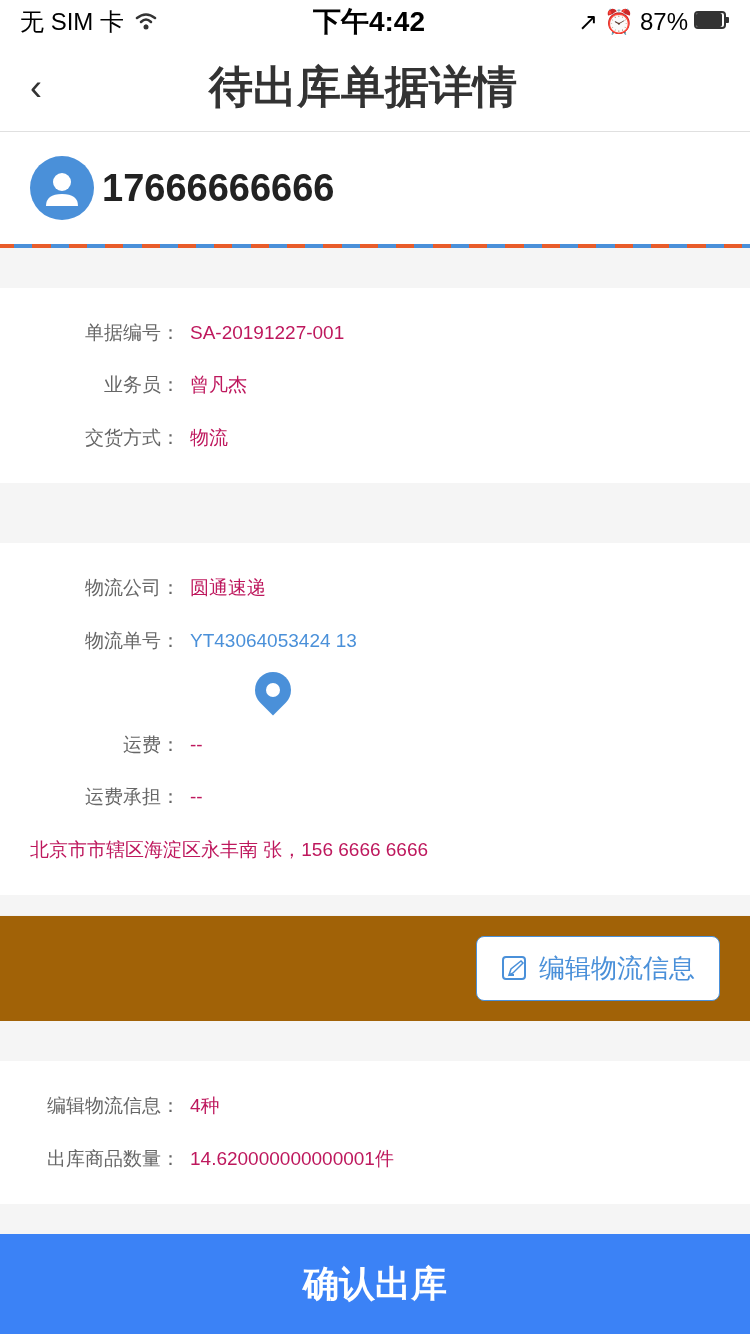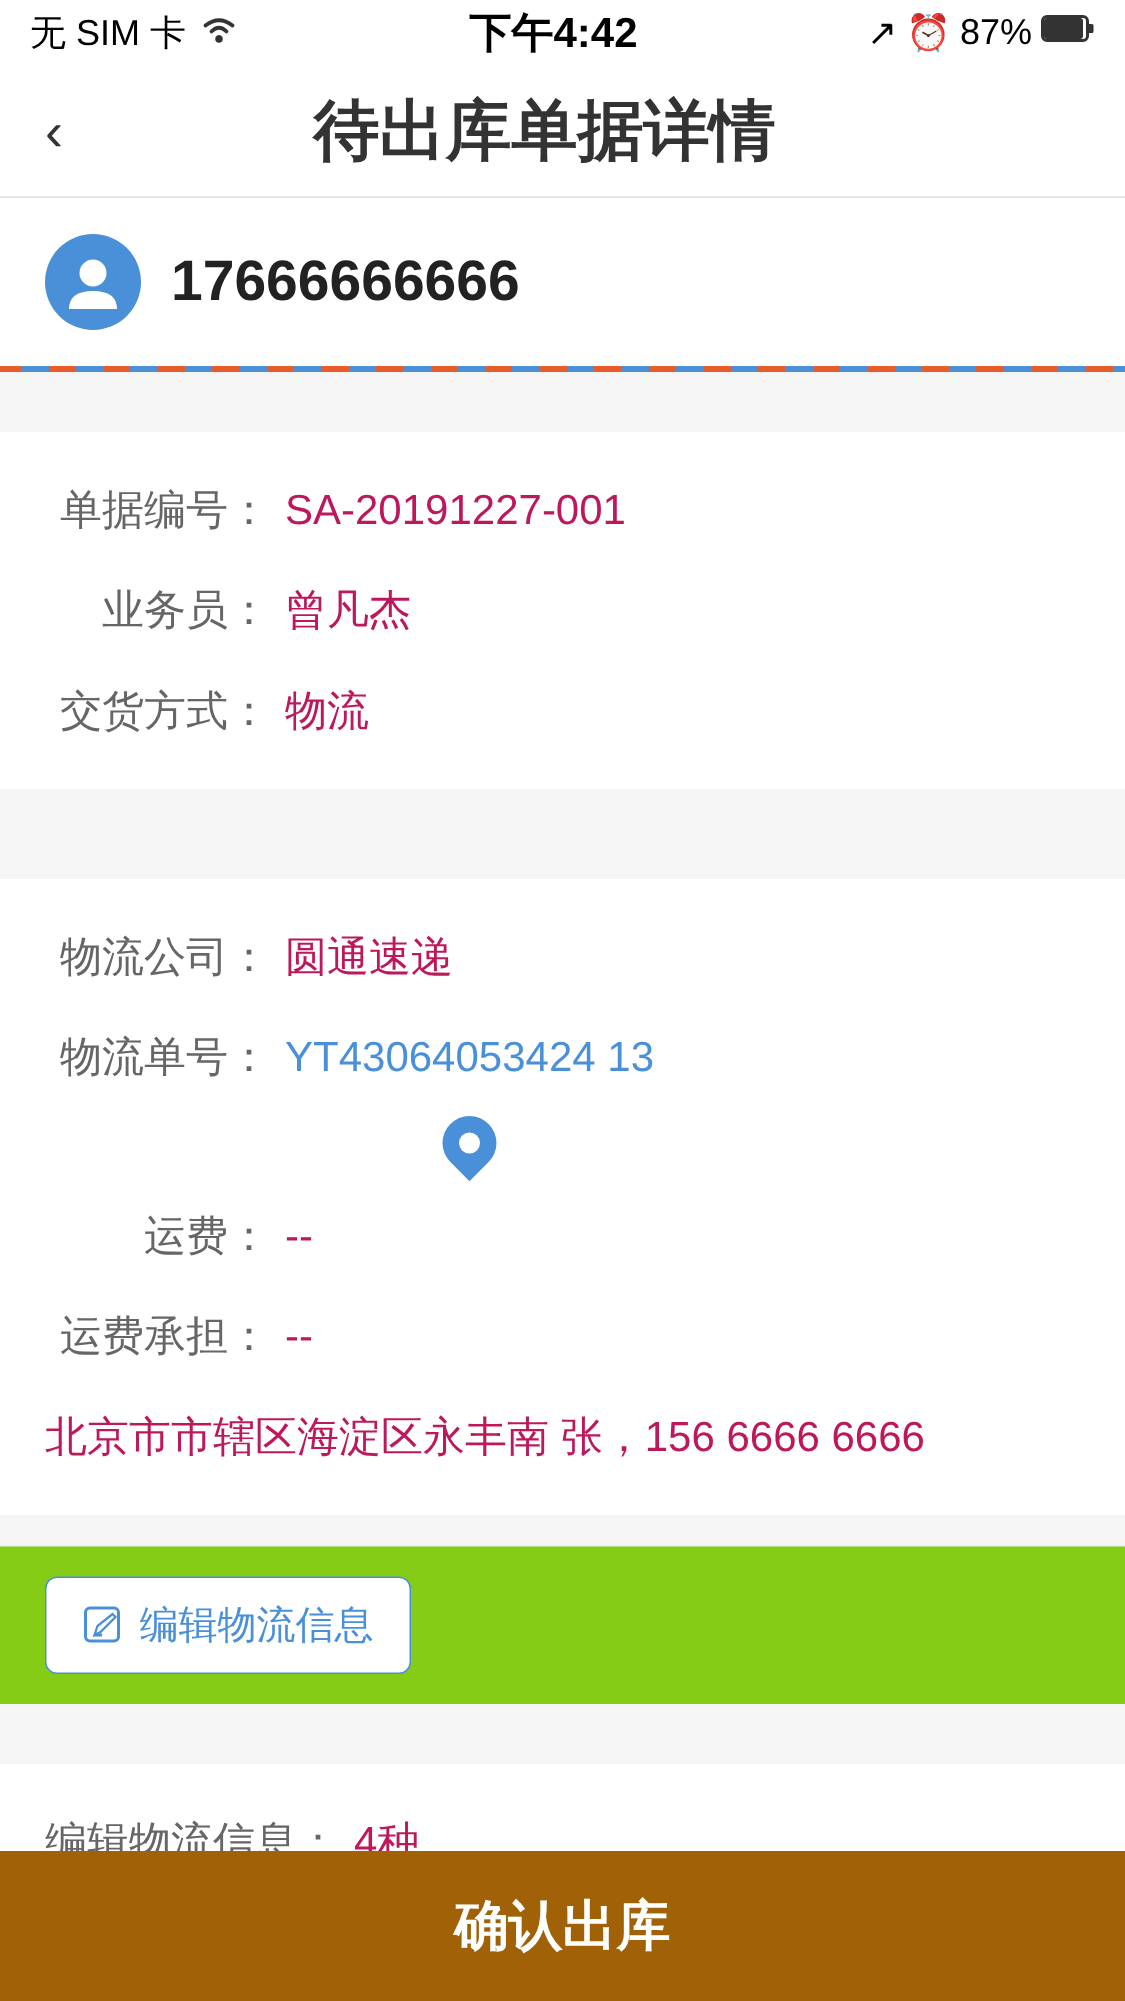--- a/index.html
+++ b/index.html
@@ -50,21 +50,21 @@
       color: #333;
       margin-right: 56px;
     }
 
     
     .customer-header {
       background: #fff;
       padding: 24px 30px;
       display: flex;
       align-items: center;
-      gap: 20px;
+      gap: 8px;
       border-bottom: 4px solid transparent;
       border-image: repeating-linear-gradient(90deg, #e85c2a 0px, #e85c2a 18px, #4a90d9 18px, #4a90d9 36px) 4;
     }
     .avatar-icon {
       width: 64px;
       height: 64px;
       border-radius: 50%;
       background: #4a90d9;
       display: flex;
       align-items: center;
@@ -81,21 +81,21 @@
     
     .section {
       background: #fff;
       margin: 20px 0;
       padding: 30px;
     }
     .info-row {
       display: flex;
       align-items: flex-start;
       margin-bottom: 22px;
-      font-size: 28px;
+      font-size: 19px;
       color: #333;
       line-height: 1.6;
     }
     .info-row:last-child { margin-bottom: 0; }
     .info-label {
       color: #666;
       min-width: 160px;
       text-align: right;
       flex-shrink: 0;
       padding-right: 10px;
@@ -130,23 +130,23 @@
       border-radius: 50%;
       position: absolute;
       top: 50%;
       left: 50%;
       transform: translate(-50%, -50%);
     }
 
     
     .edit-btn-row {
       display: flex;
-      justify-content: flex-start;
+      justify-content: flex-end;
       padding: 20px 30px;
-      background: #84cc16;
+      background: #a16207;
       border-top: 1px solid #f0f0f0;
     }
     .edit-btn {
       display: flex;
       align-items: center;
       gap: 10px;
       border: 1.5px solid #4a90d9;
       border-radius: 8px;
       padding: 14px 24px;
       color: #4a90d9;
@@ -161,21 +161,21 @@
       margin: 20px 0;
       padding: 30px;
     }
 
     
     .confirm-btn-wrap {
       position: fixed;
       bottom: 0;
       left: 0;
       width: 750px;
-      background: #a16207;
+      background: #3b82f6;
       height: 100px;
       display: flex;
       align-items: center;
       justify-content: center;
       cursor: pointer;
     }
     .confirm-btn-text {
       color: #fff;
       font-size: 36px;
       font-weight: 600;

